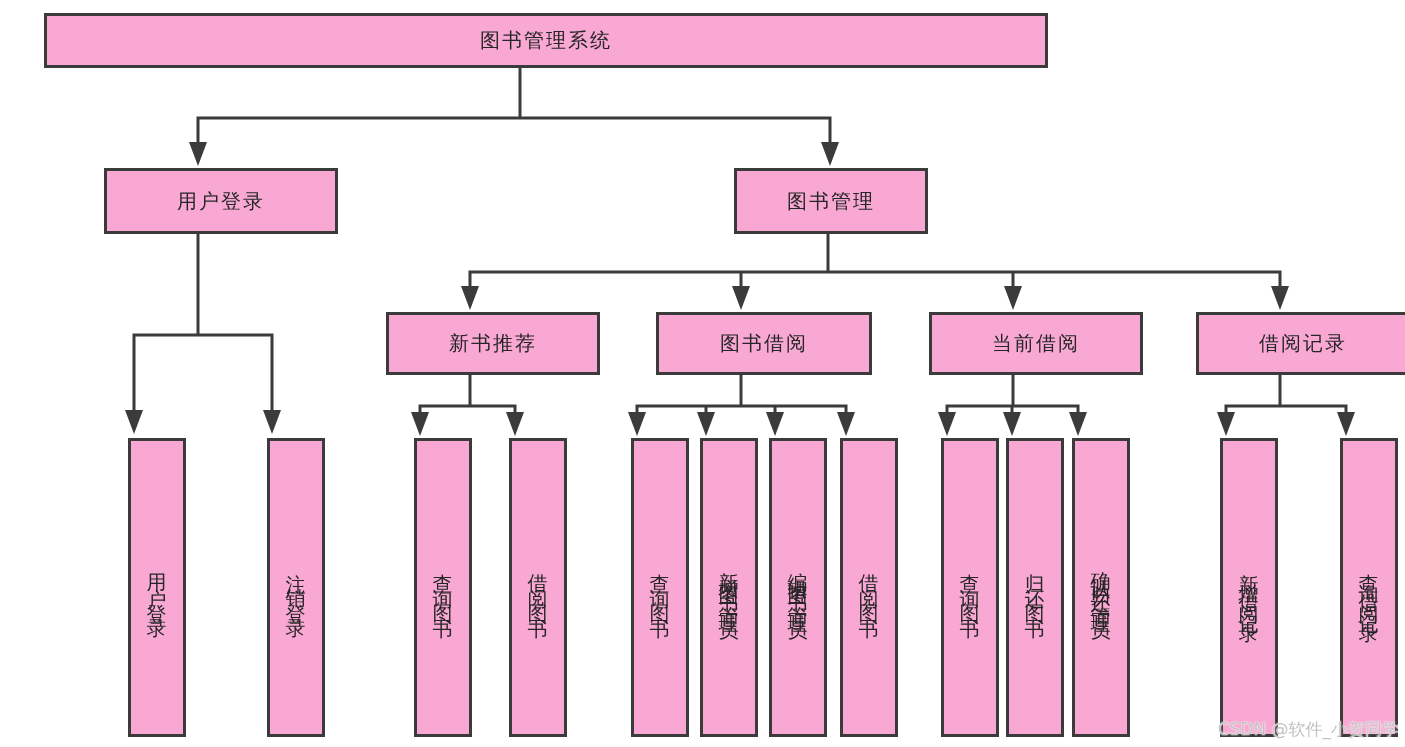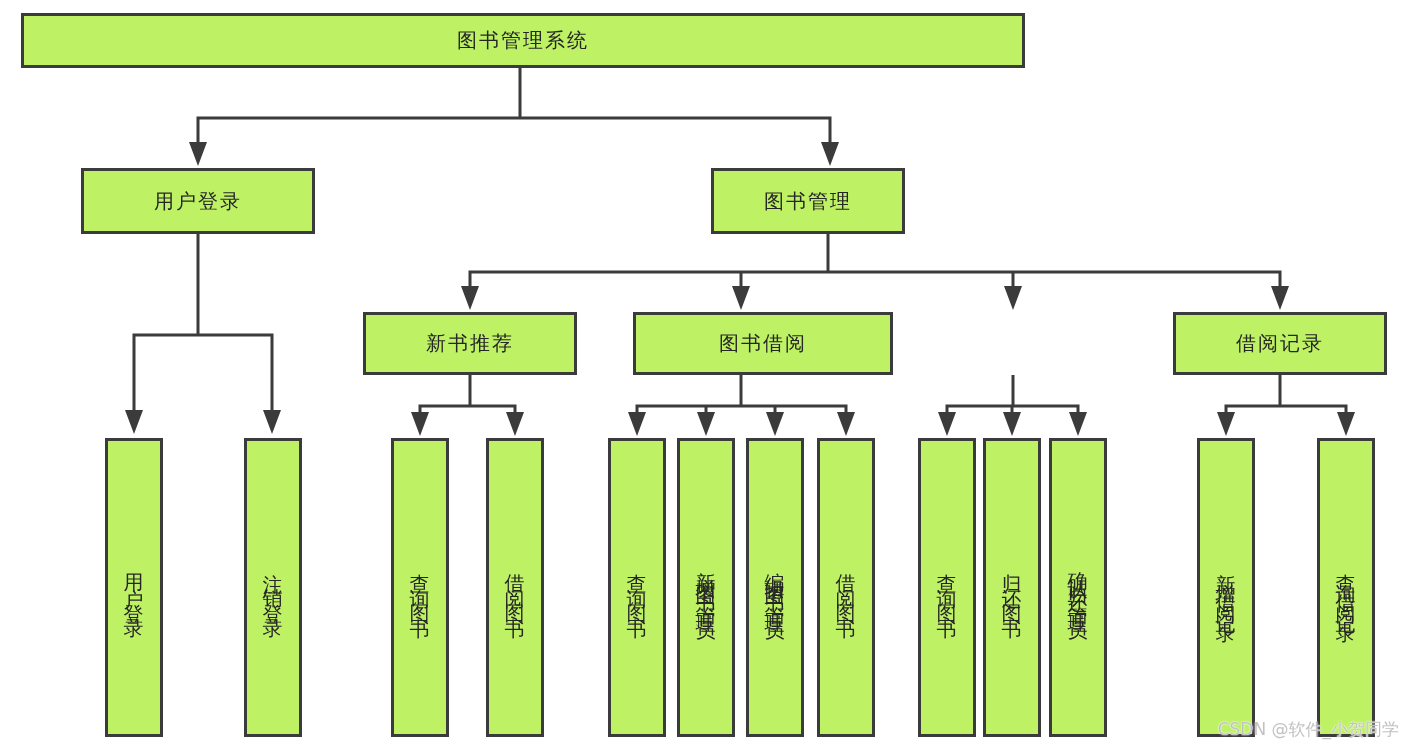--- a/index.html
+++ b/index.html
@@ -24,29 +24,30 @@
   svg.connectors {
     position: absolute;
     left: 0; top: 0;
     width: 1405px; height: 747px;
     color: var(--line);
     z-index: 1;
   }
 
   .node {
     position: absolute;
-    background: #bef264;
+    background: #f9a8d4;
     border: 3px solid var(--border);
     display: flex;
     align-items: center;
     justify-content: center;
     color: var(--text);
     font-size: 20px;
     z-index: 2;
     text-align: center;
+    margin-left: 23px;
   }
 
   
   .node.h .lbl { letter-spacing: 2px; white-space: nowrap; }
 
   
   .node.v .lbl {
     writing-mode: vertical-rl;
     text-orientation: mixed;
     line-height: 1;
@@ -54,21 +55,21 @@
   }
   .sp-4 { letter-spacing: 15px; }
   .sp-6 { letter-spacing: 10px; }
   .sp-9 { letter-spacing: 7px; }
 
   
   .n-root            { left: 21px;   top: 13px;  width: 1004px; height: 55px; }
   .n-user-login      { left: 81px;   top: 168px; width: 234px;  height: 66px; }
   .n-book-mgmt       { left: 711px;  top: 168px; width: 194px;  height: 66px; }
   .n-new-book        { left: 363px;  top: 312px; width: 214px;  height: 63px; }
-  .n-book-borrow     { left: 633px;  top: 312px; width: 260px;  height: 63px; }
+  .n-book-borrow     { left: 633px;  top: 312px; width: 216px;  height: 63px; }
   .n-current-borrow  { left: 906px;  top: 312px; width: 214px;  height: 63px; }
   .n-borrow-records  { left: 1173px; top: 312px; width: 214px;  height: 63px; justify-content: center; }
 
   .leaf { top: 438px; width: 58px; height: 299px; }
   .n-leaf-0  { left: 105px; }
   .n-leaf-1  { left: 244px; }
   .n-leaf-2  { left: 391px; }
   .n-leaf-3  { left: 486px; }
   .n-leaf-4  { left: 608px; }
   .n-leaf-5  { left: 677px; }
@@ -154,20 +155,23 @@
   <div class="node h n-book-mgmt">
     <span class="lbl">图书管理</span>
   </div>
 
   <div class="node h n-new-book">
     <span class="lbl">新书推荐</span>
   </div>
   <div class="node h n-book-borrow">
     <span class="lbl">图书借阅</span>
   </div>
+  <div class="node h n-current-borrow">
+    <span class="lbl">当前借阅</span>
+  </div>
   <div class="node h n-borrow-records">
     <span class="lbl">借阅记录</span>
   </div>
 
   <div class="node v leaf n-leaf-0">
     <span class="lbl sp-4">用户登录</span>
   </div>
   <div class="node v leaf n-leaf-1">
     <span class="lbl sp-4">注销登录</span>
   </div>

